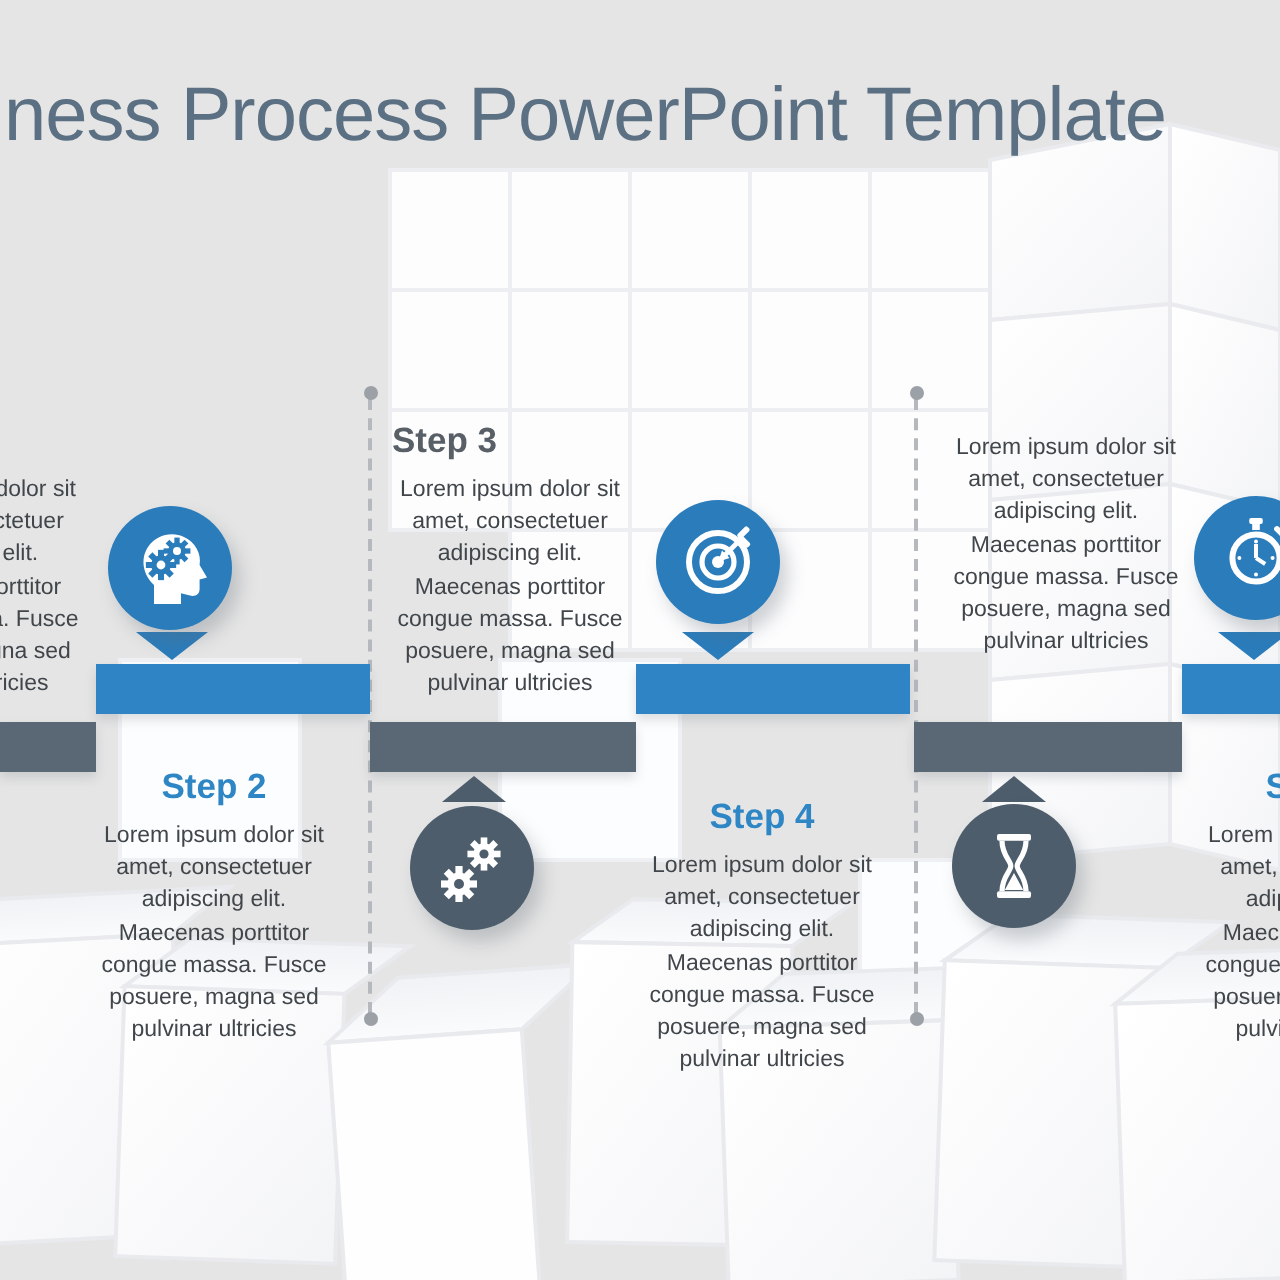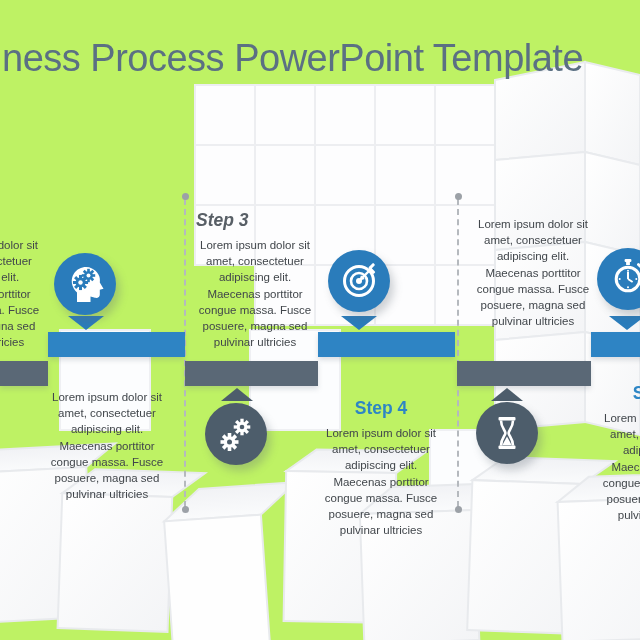--- a/index.html
+++ b/index.html
@@ -1,17 +1,17 @@
 <!DOCTYPE html>
 <html><head>
 <meta charset="utf-8">
 <style>
   html,body{margin:0;padding:0;background:#fff;}
   .slide{
-    position:relative;width:640px;height:640px;overflow:hidden;background:#bef264;
+    position:relative;width:640px;height:640px;overflow:hidden;background:#e5e5e5;
     font-family:"Liberation Sans","DejaVu Sans",sans-serif;
   }
   .bg{position:absolute;left:0;top:0;z-index:0;}
   
   .main-title{
     position:absolute;left:2px;top:36px;z-index:6;
     font-size:38px;line-height:44px;font-weight:400;color:#5b7083;letter-spacing:-.5px;white-space:nowrap;
   }
   
   .dash{position:absolute;top:199px;height:308px;width:0;border-left:2px dashed #b5b9be;z-index:1;}
@@ -32,21 +32,21 @@
     display:flex;align-items:center;justify-content:center;
     box-shadow:4px 6px 9px rgba(95,105,115,.30);
   }
   .disc.blue{background:#2a7cbb;}
   .disc.slate{background:#4d5d6b;}
   
   .step{position:absolute;width:140px;z-index:4;text-align:center;}
   .step.top{top:210px;}
   .step.bottom{top:383px;}
   .step-label{font-size:17.5px;line-height:21px;font-weight:700;}
-  .step.top .step-label{color:#585f66;text-align:left;padding-left:11px;font-style:italic;}
+  .step.top .step-label{color:#585f66;text-align:left;padding-left:11px;}
   .step.bottom .step-label{color:#2e86c5;text-align:center;}
   .step-desc{margin-top:6px;font-size:11.5px;line-height:16.2px;color:#41464b;white-space:pre-line;}
   
   .s1{left:-87px;} .s2{left:37px;} .s3{left:185px;} .s4{left:311px;margin-top:15px;} .s5{left:463px;} .s6{left:589px;}
 </style>
 </head>
 <body>
 
 <div class="slide">
 
@@ -262,20 +262,21 @@
     <div class="step-desc">Lorem ipsum dolor sit
 amet, consectetuer
 adipiscing elit.
 Maecenas porttitor
 congue massa. Fusce
 posuere, magna sed
 pulvinar ultricies</div>
   </div>
 
   <div class="step bottom s2">
+    <div class="step-label">Step 2</div>
     <div class="step-desc">Lorem ipsum dolor sit
 amet, consectetuer
 adipiscing elit.
 Maecenas porttitor
 congue massa. Fusce
 posuere, magna sed
 pulvinar ultricies</div>
   </div>
 
   <div class="step top s3">

